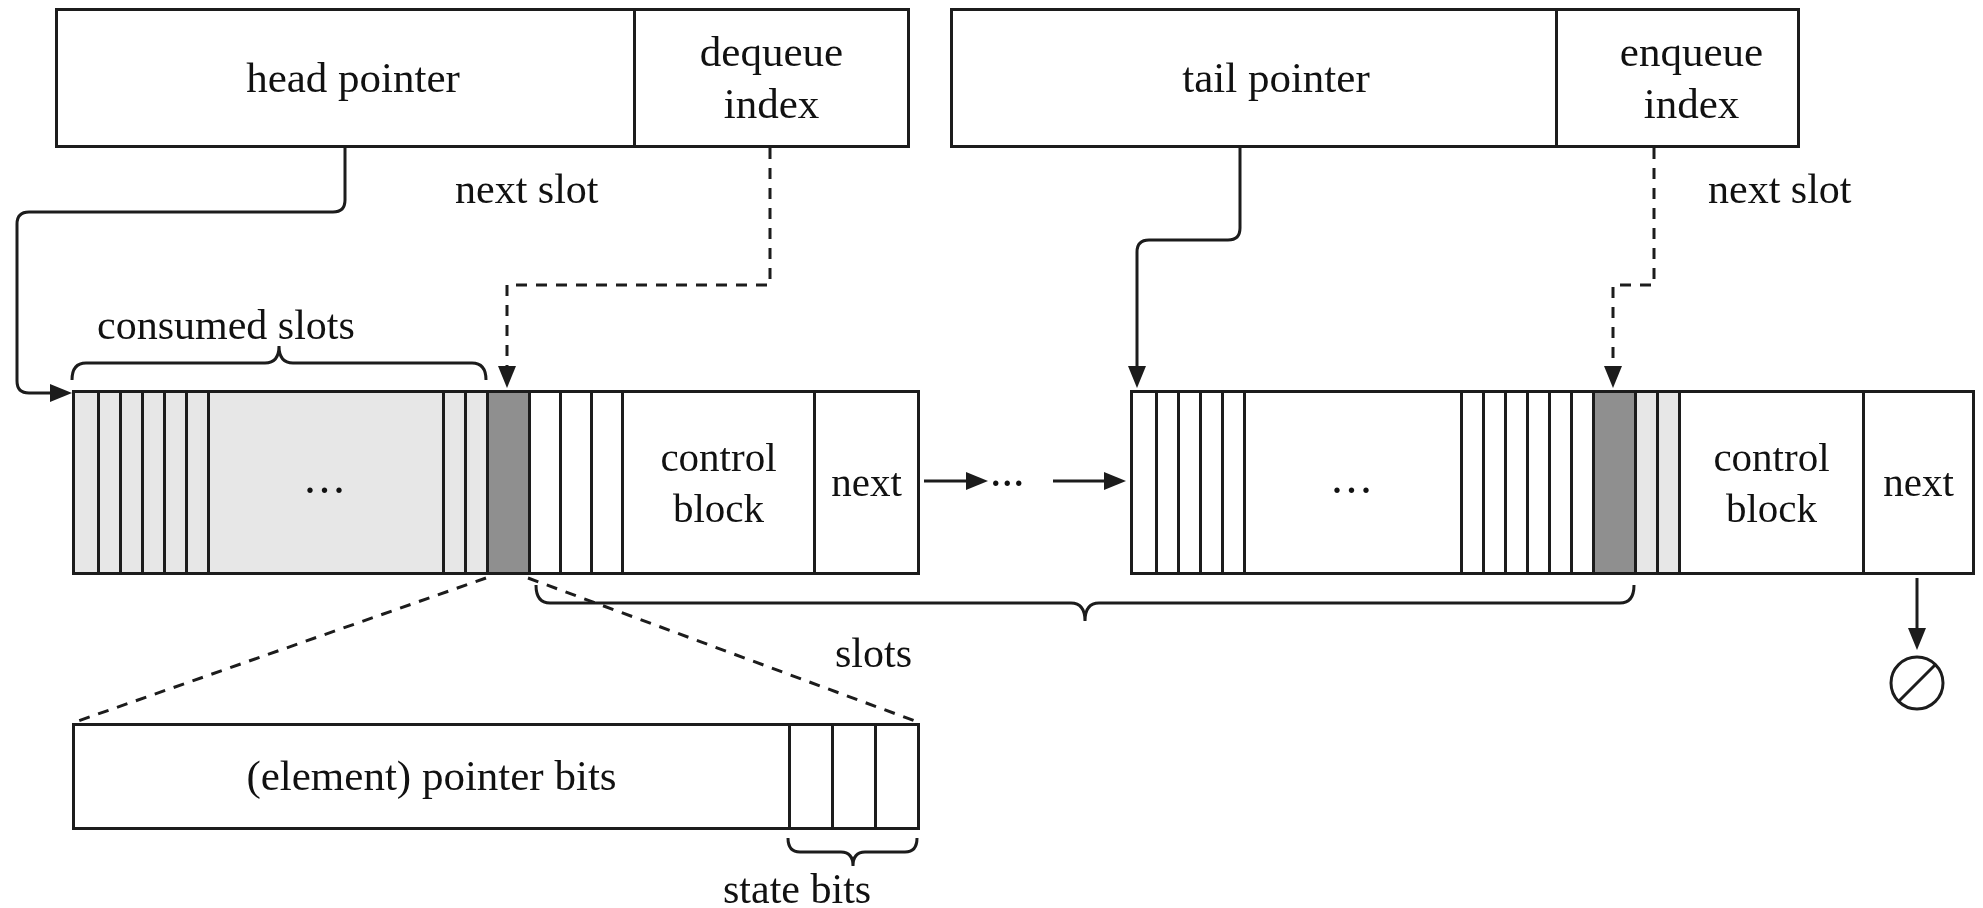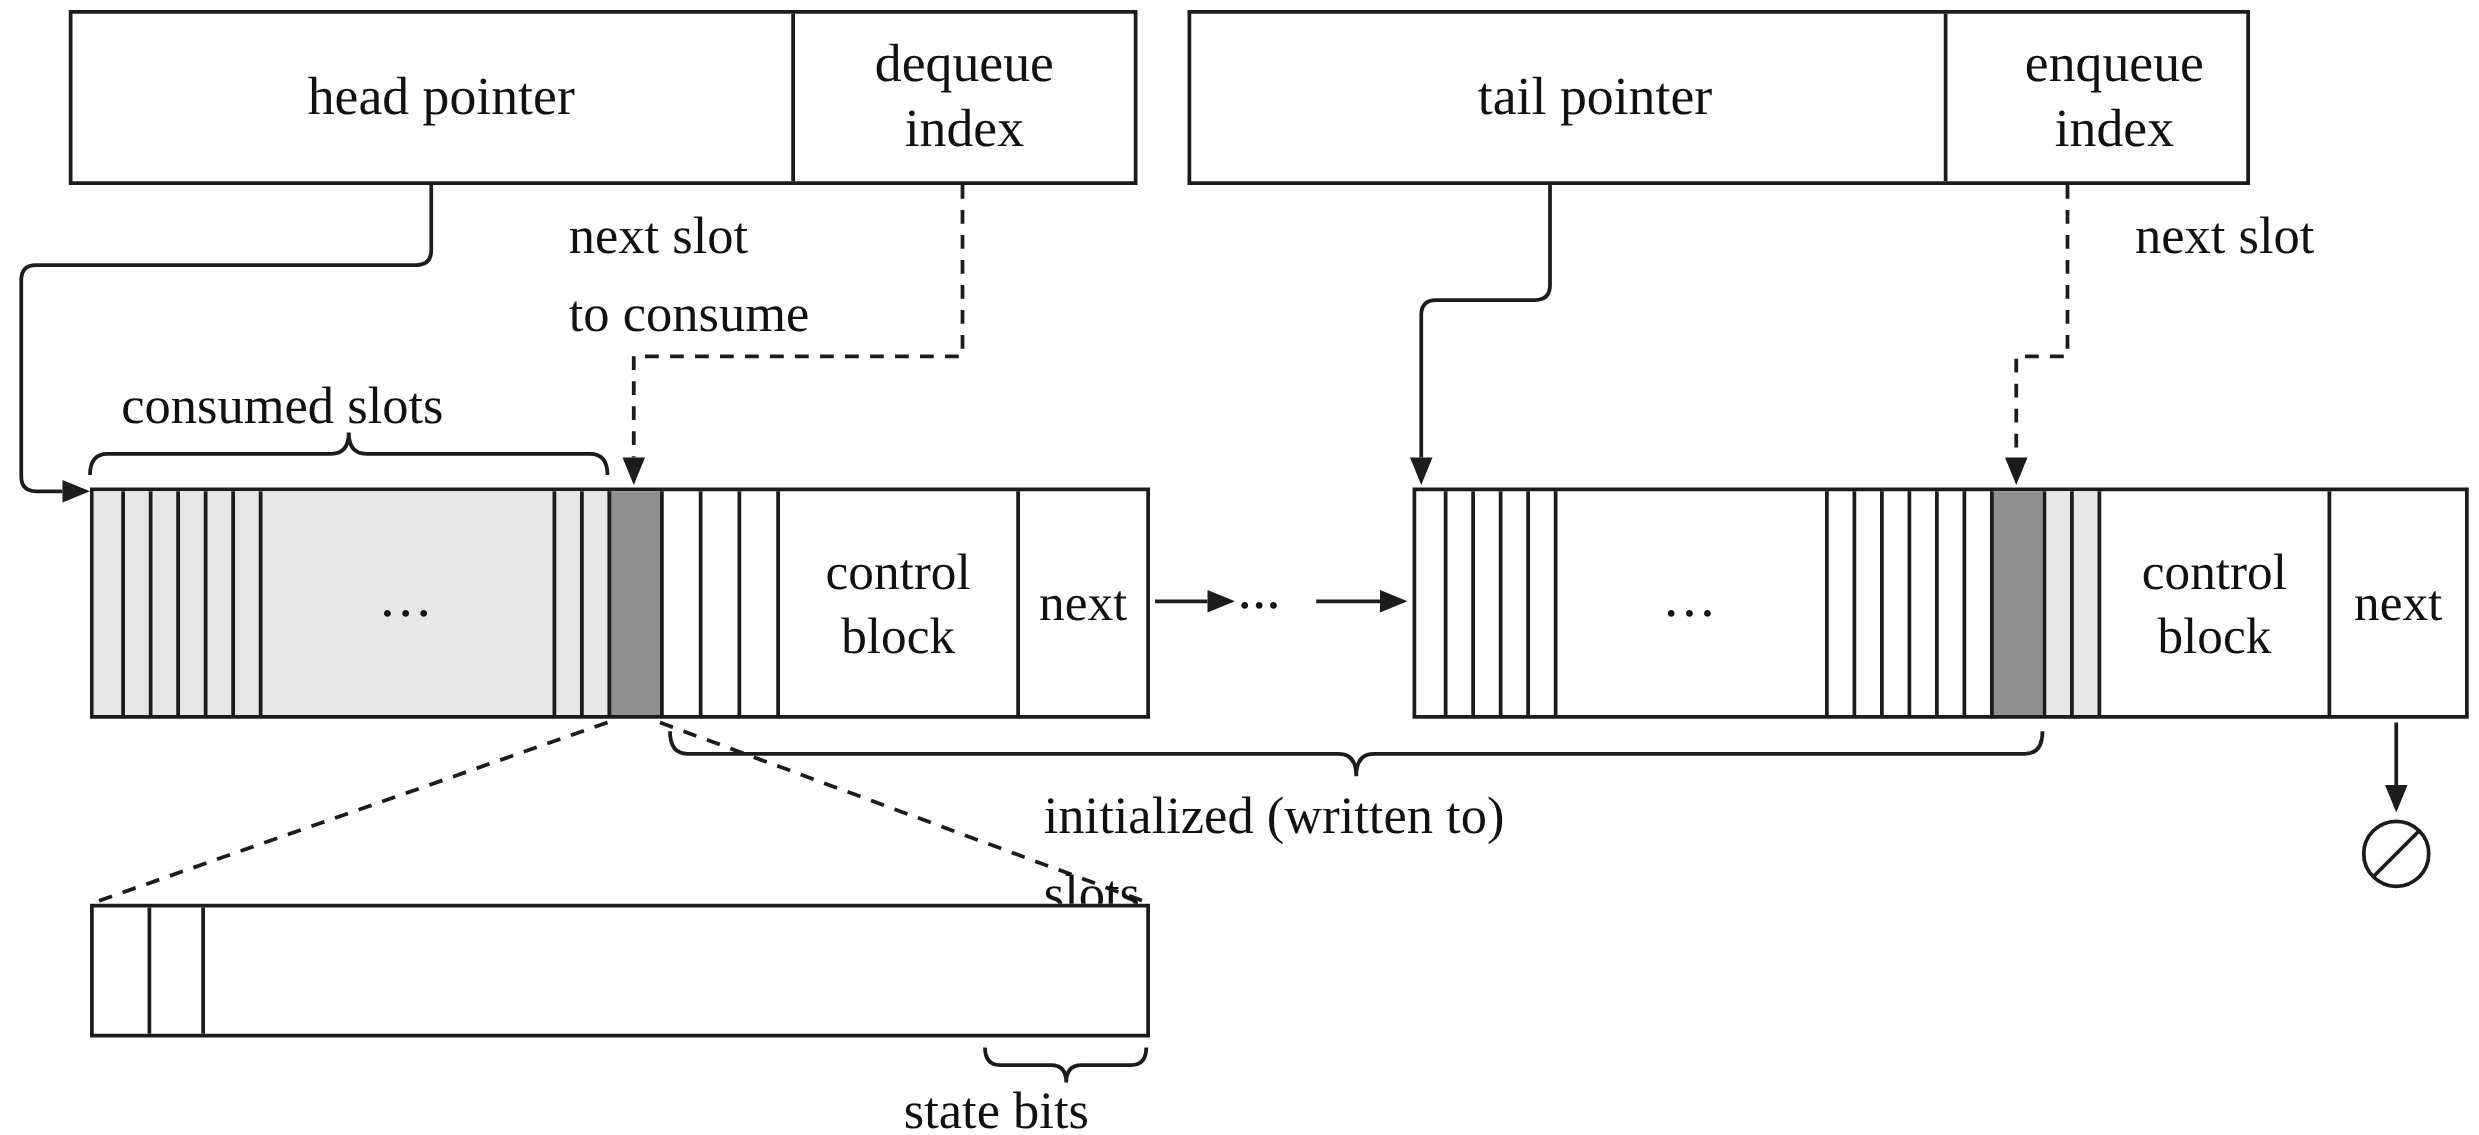--- a/index.html
+++ b/index.html
@@ -93,31 +93,29 @@
     <div class="cell hdr-cell" style="width:270px;">
       <div>
         <div>enqueue</div>
         <div>index</div>
       </div>
     </div>
   </div>
 
   <div class="label" style="left:455px; top:158px; width:290px;">
     <div>next slot</div>
-    <div>to consume</div>
   </div>
 
   <div class="label" style="left:1708px; top:158px; width:270px;">
     <div>next slot</div>
   </div>
 
   <div class="label tight" style="left:97px; top:304px; width:365px;">consumed slots</div>
 
   <div class="label" style="left:835px; top:622px; width:500px;">
-    <div>initialized (written to)</div>
     <div>slots</div>
   </div>
 
   <div class="label tight" style="left:723px; top:868px; width:260px;">state bits</div>
 
   <div class="label tight" style="left:990px; top:448px; width:60px; font-size:46px;">...</div>
 
   <div class="box" style="left:72px; top:390px; width:848px; height:185px;">
     <div class="cell w22 fill-consumed"></div>
     <div class="cell w22 fill-consumed"></div>
@@ -168,18 +166,21 @@
         <div>control</div>
         <div>block</div>
       </div>
     </div>
     <div class="cell seg-text" style="width:110px;">
       <span>next</span>
     </div>
   </div>
 
   <div class="box" style="left:72px; top:723px; width:848px; height:107px;">
+    <div class="cell hdr-cell" style="width:713px;">
+      <span>(element) pointer bits</span>
+    </div>
     <div class="cell w43"></div>
     <div class="cell w43"></div>
     <div class="cell w43"></div>
   </div>
 
 </div>
 
 </body></html>

